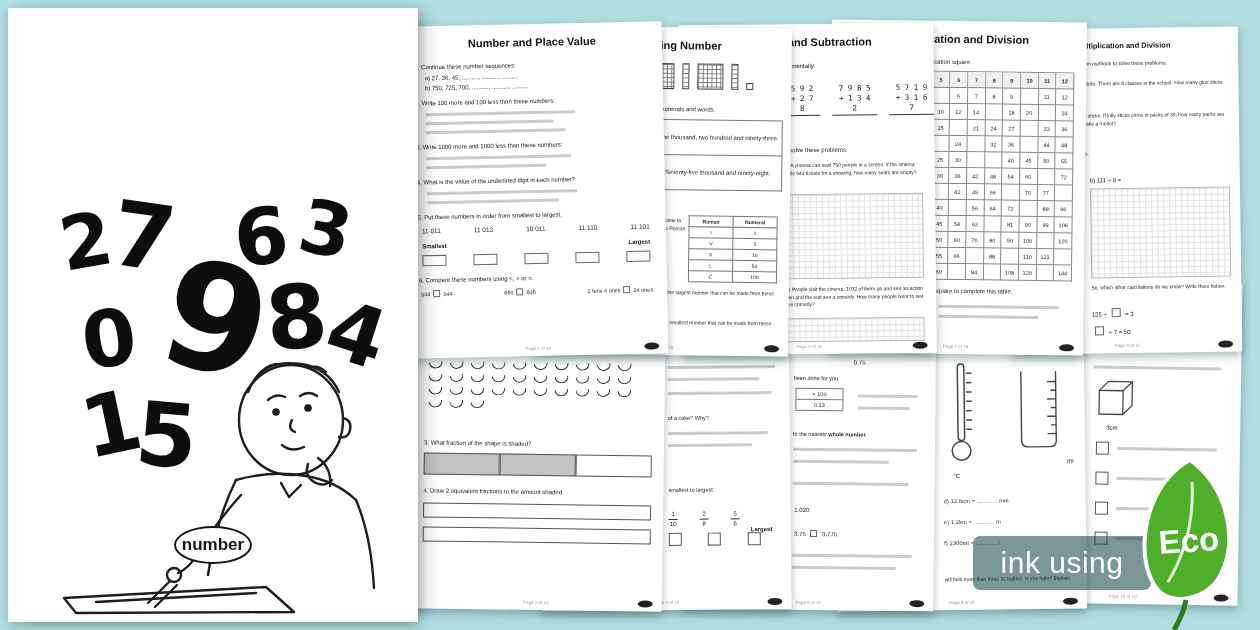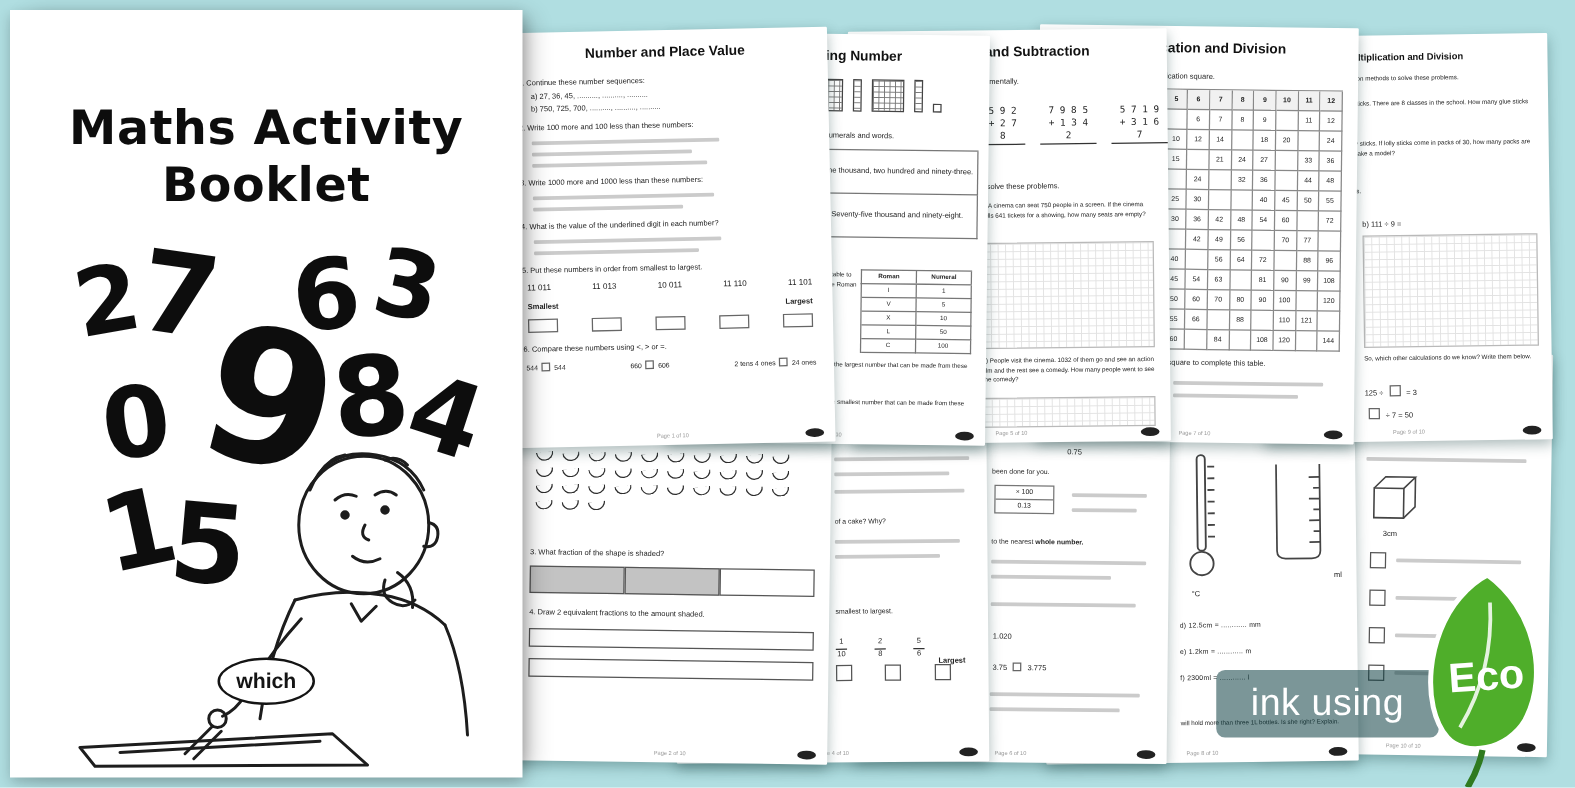--- a/index.html
+++ b/index.html
@@ -50,24 +50,20 @@
   #eco .eco-label{position:absolute;left:0;top:70px;width:100%;text-align:center;color:#fff;font-weight:bold;font-size:33px;transform:rotate(-4deg)}
   .conv{font-size:5.5px;margin-bottom:15px;letter-spacing:.2px}
   .barseg{flex:1;border:1px solid #555;height:100%}
 </style>
 </head>
 <body>
 
 <div id="canvas">
 
   <div id="cover">
-    <div class="cover-title">
-      <div>Maths Activity</div>
-      <div>Booklet</div>
-    </div>
     <div class="abs" style="left:0;top:0;right:0;bottom:0">
       <span class="n" style="left:52px;top:196px;font-size:74px;transform:rotate(-10deg)">2</span>
       <span class="n" style="left:104px;top:184px;font-size:90px;transform:rotate(8deg)">7</span>
       <span class="n" style="left:226px;top:190px;font-size:78px;transform:rotate(-6deg)">6</span>
       <span class="n" style="left:292px;top:184px;font-size:74px;transform:rotate(12deg)">3</span>
       <span class="n" style="left:74px;top:292px;font-size:78px;transform:rotate(-8deg)">0</span>
       <span class="n" style="left:156px;top:238px;font-size:148px;transform:rotate(14deg)">9</span>
       <span class="n" style="left:258px;top:266px;font-size:88px;transform:rotate(-5deg)">8</span>
       <span class="n" style="left:320px;top:286px;font-size:82px;transform:rotate(18deg)">4</span>
       <span class="n" style="left:74px;top:374px;font-size:84px;transform:rotate(-12deg)">1</span>
@@ -93,21 +89,21 @@
         <path d="M180 140 Q215 130 250 136 Q280 141 300 160"></path>
         <path d="M180 140 Q160 180 152 235"></path>
         <path d="M300 160 Q315 195 318 248"></path>
         <path d="M225 143 l8 14 l12 -12"></path>
         <path d="M185 155 Q158 185 140 216 Q133 228 122 233"></path>
         <circle cx="118" cy="235" r="7"></circle>
         <path d="M114 241 L92 263"></path>
         <path d="M121 245 L99 267"></path>
       </g>
     </svg>
-    <div class="twinkl">which</div>
+    <div class="twinkl">number</div>
   </div>
 
   <div class="sheet" style="left:405px;top:24px;width:260px;height:332px;transform:rotate(-1.2deg);z-index:25">
     <div class="title" style="top:12px">Number and Place Value</div>
     <div class="abs t6" style="left:12px;top:37px;right:10px">1. Continue these number sequences:</div>
     <div class="abs t6" style="left:22px;top:48px">a) 27, 36, 45, .........., .........., ..........</div>
     <div class="abs t6" style="left:22px;top:58px">b) 750, 725, 700, .........., .........., ..........</div>
     <div class="abs t6" style="left:12px;top:73px;right:10px">2. Write 100 more and 100 less than these numbers:</div>
     <div class="ln" style="left:22px;top:87px;width:150px"></div>
     <div class="ln" style="left:22px;top:96px;width:128px"></div>

